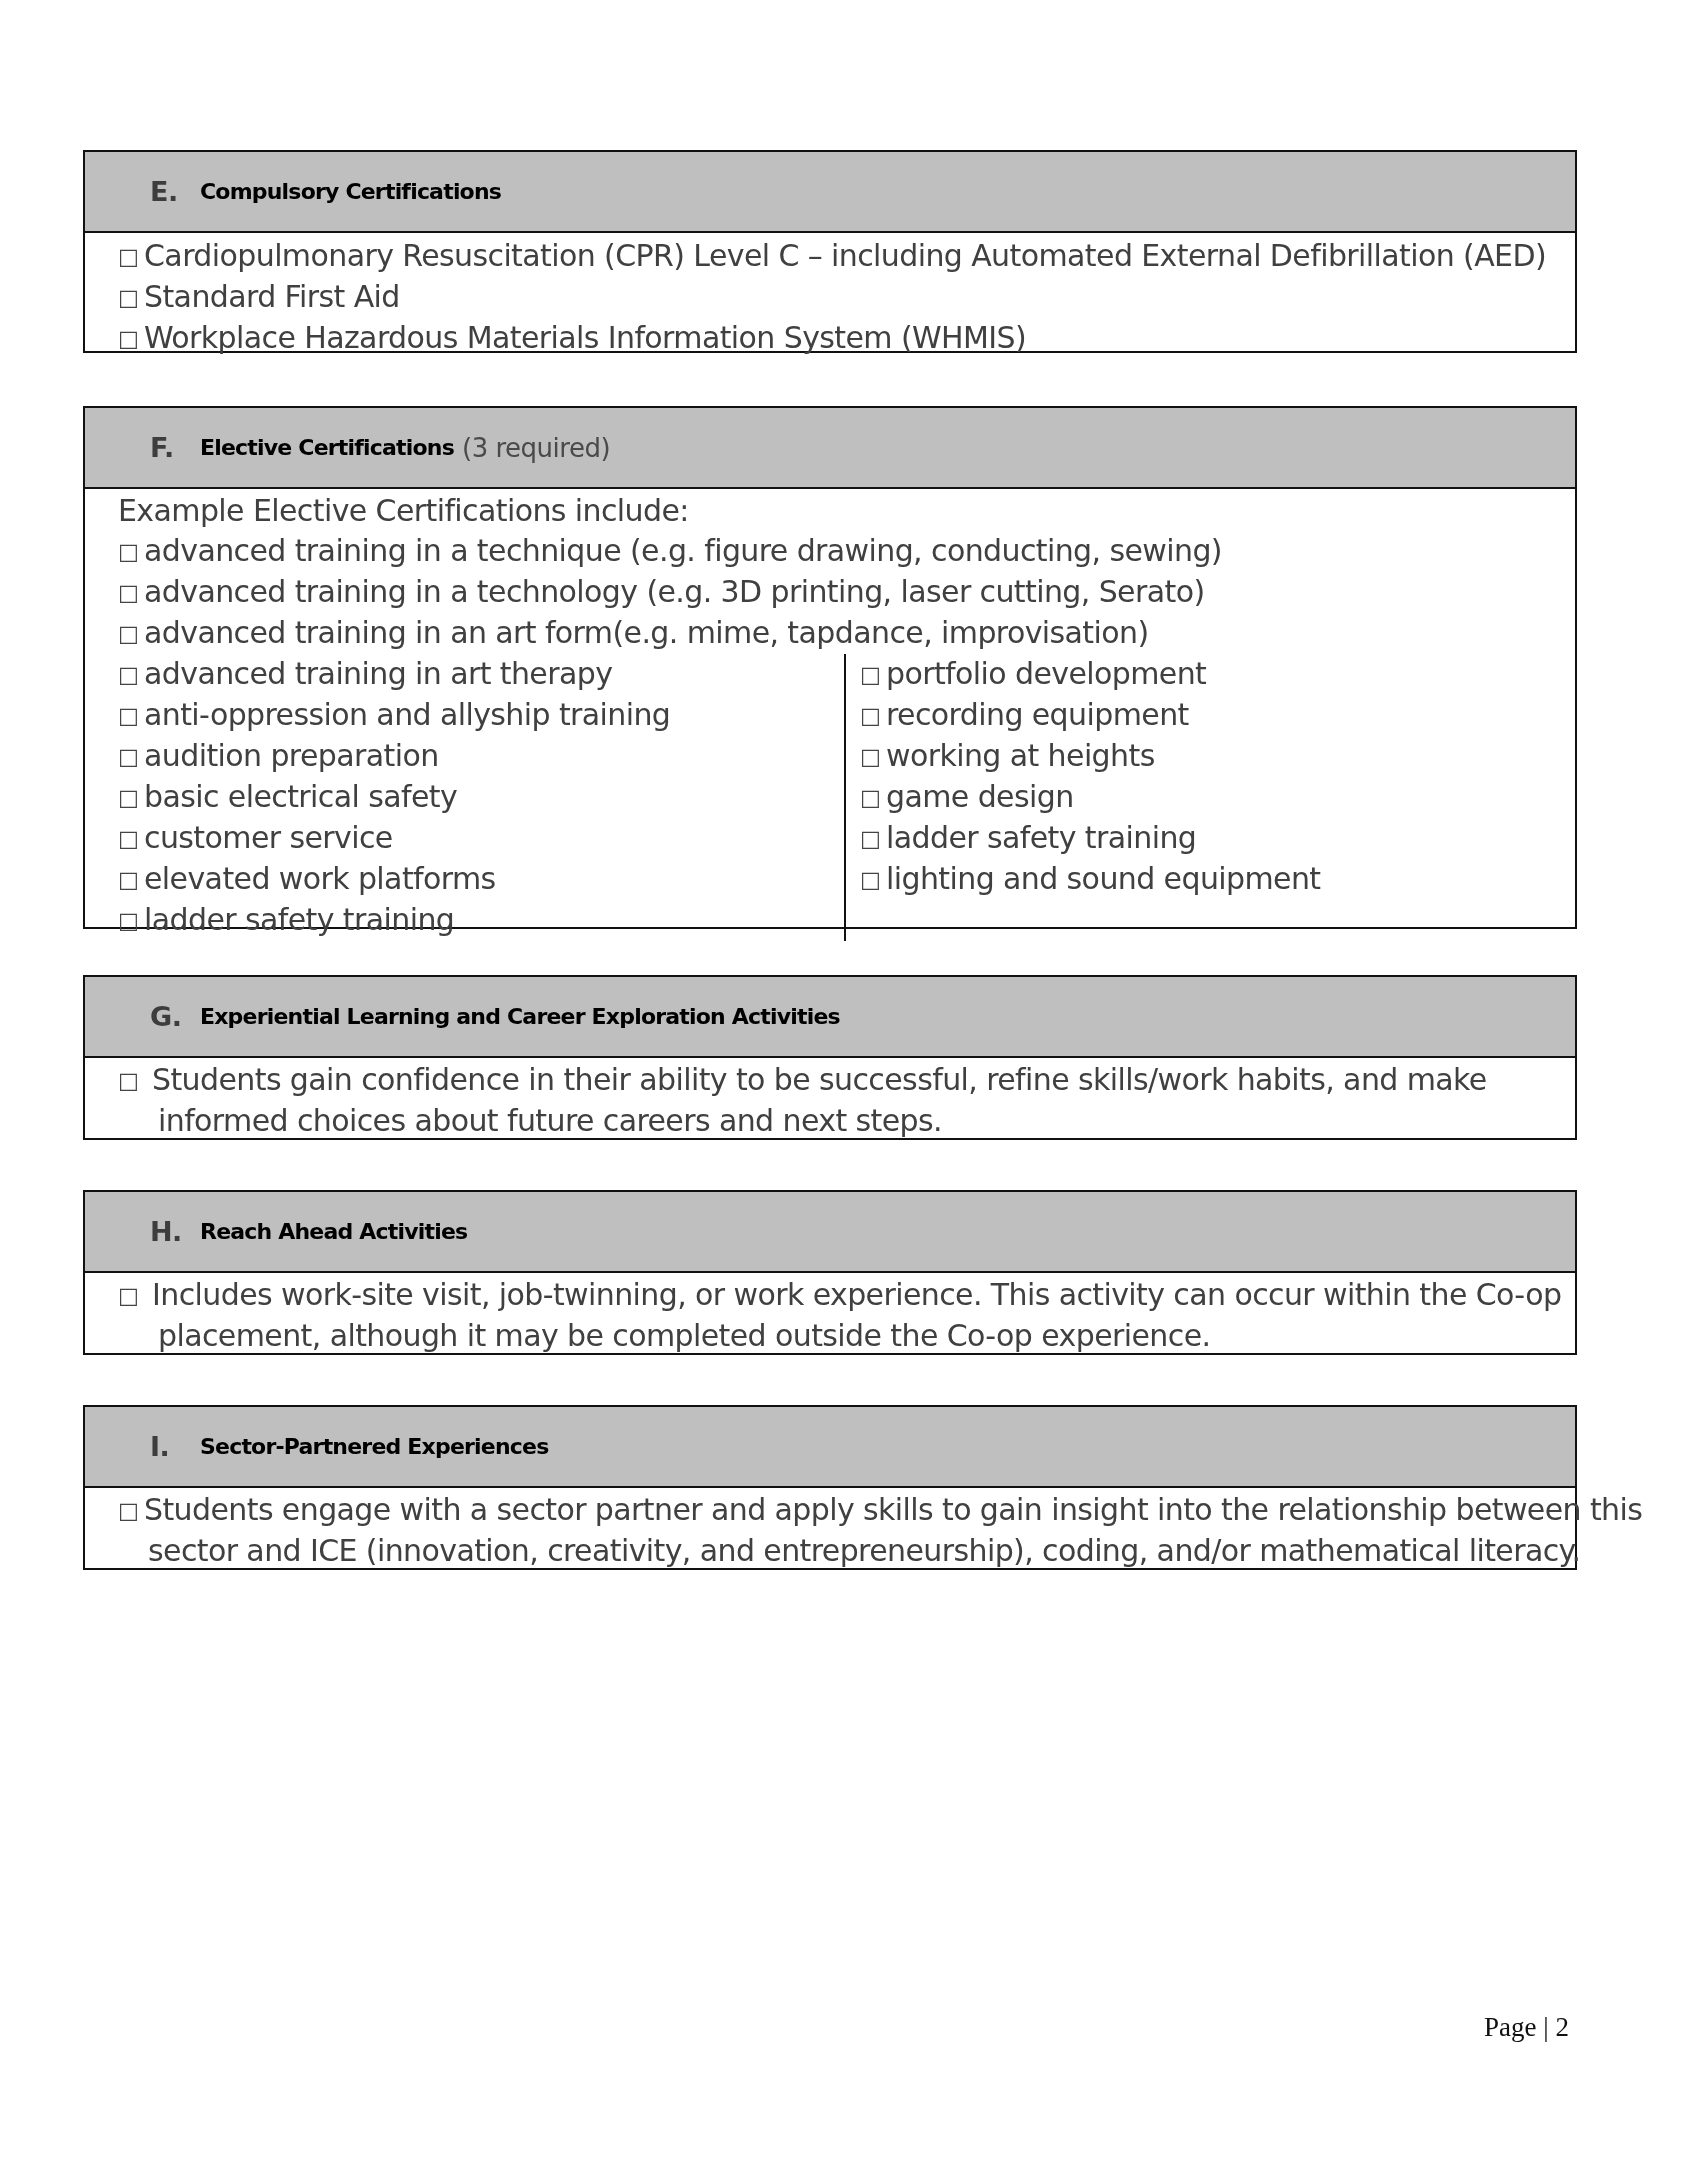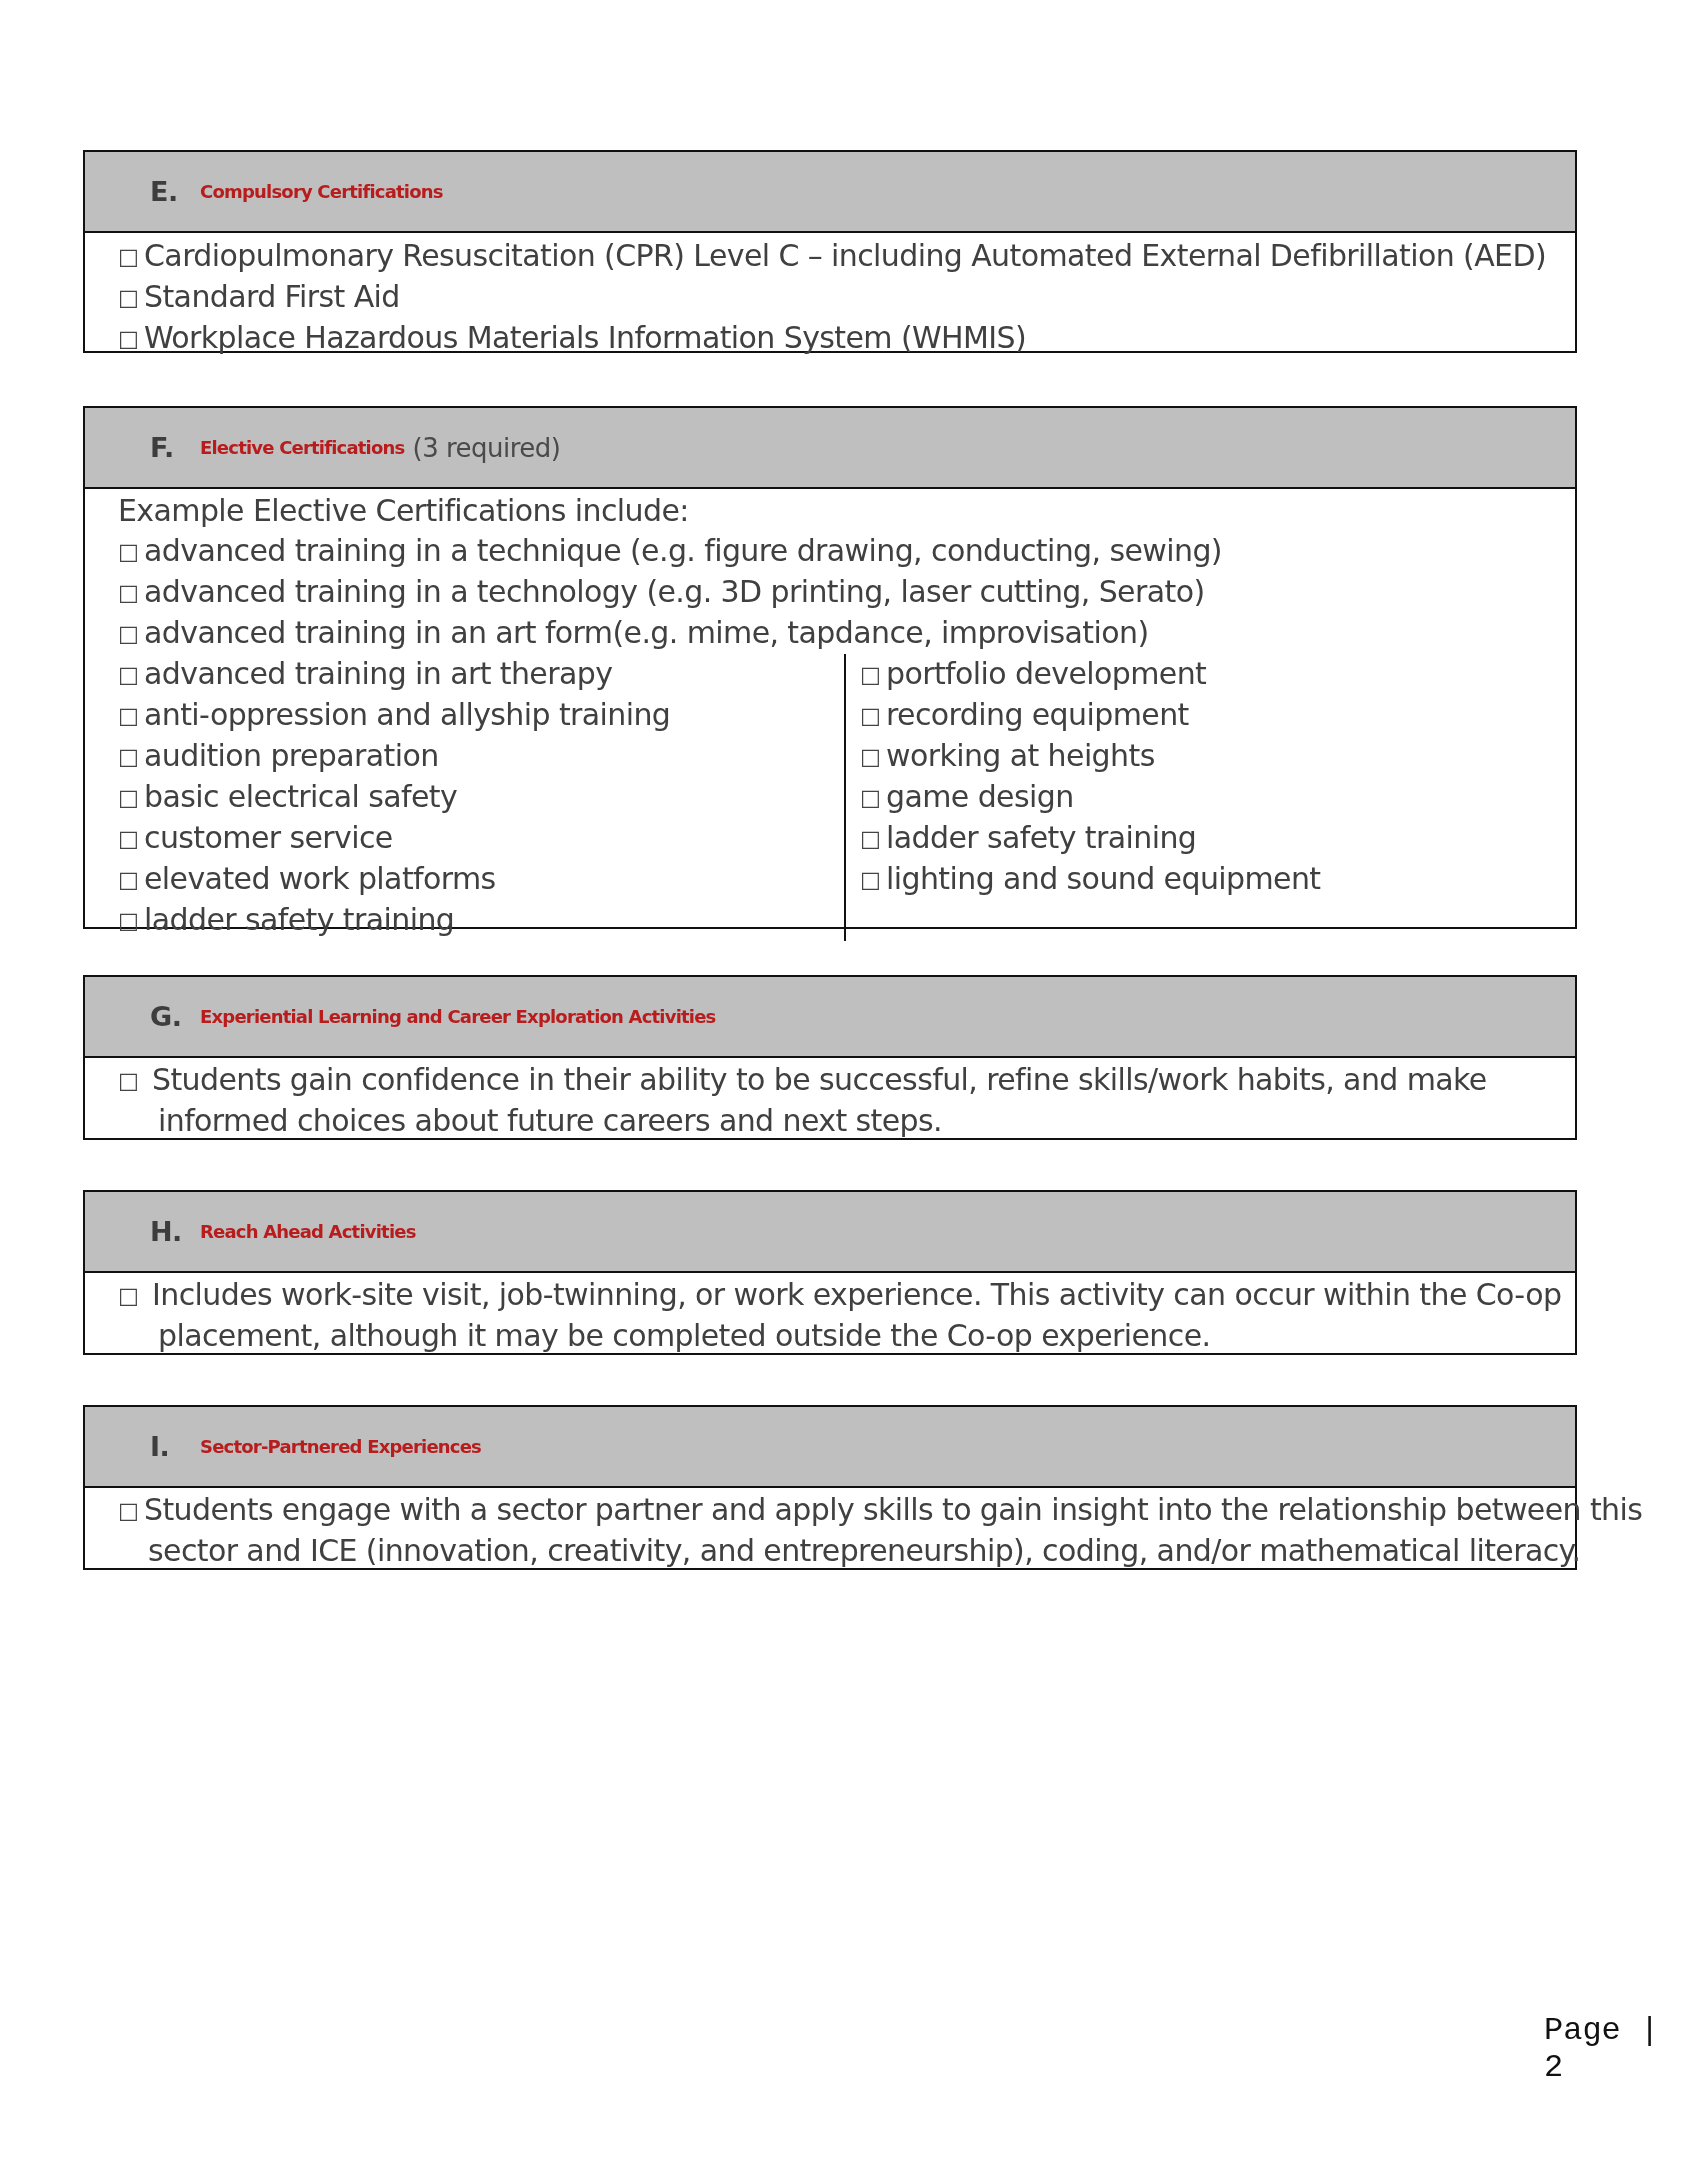--- a/index.html
+++ b/index.html
@@ -2,32 +2,32 @@
 <html><head>
 <meta charset="utf-8">
 <style>
   html, body { margin: 0; padding: 0; background: #ffffff; }
   body { width: 1683px; height: 2178px; position: relative; overflow: hidden;
          font-family: "DejaVu Sans", "Liberation Sans", sans-serif; color: #3a3a3a; }
   .section { position: absolute; left: 83px; width: 1494px; border: 2px solid #111; box-sizing: border-box; background: #fff; }
   .sec-header { background: #bfbfbf; border-bottom: 2px solid #111; height: 81px; box-sizing: border-box;
                 display: flex; align-items: center; padding-left: 65px; }
   .sec-letter { font-weight: bold; font-size: 27px; color: #3d3d3d; width: 50px; display: inline-block; letter-spacing: -0.5px; }
-  .sec-title { font-weight: bold; font-size: 18px; color: #b91c1c; letter-spacing: -0.8px; }
+  .sec-title { font-weight: bold; font-size: 22px; color: #000000; letter-spacing: -0.8px; }
   .sec-sub { font-size: 26px; color: #4a4a4a; margin-left: 8px; letter-spacing: -0.5px; }
   .sec-body { padding: 2px 12px 2px 14px; margin-left: 19px; }
   .line { font-size: 30px; line-height: 40px; color: #404040; white-space: nowrap; letter-spacing: -0.6px; }
   .cb { font-size: 22px; display: inline-block; width: 26px; color: #444; vertical-align: 2px; }
   .indent { padding-left: 40px; }
   .two-col { display: flex; }
   .col { box-sizing: border-box; }
   .col-left { width: 742px; border-right: 2px solid #111; margin-left: -14px; padding-left: 14px; }
   .col-right { padding-left: 14px; }
-  .footer { position: absolute; left: 1544px; top: 2012px; font-family: Liberation Mono, monospace;
-            font-size: 32px; color: #111; }
+  .footer { position: absolute; left: 1484px; top: 2012px; font-family: Liberation Serif, serif;
+            font-size: 27px; color: #111; }
 </style>
 </head>
 <body>
 
 <div class="section" style="top:150px;height:203px;">
   <div class="sec-header">
     <span class="sec-letter">E.</span>
     <span class="sec-title">Compulsory Certifications</span>
   </div>
   <div class="sec-body" style="padding-top:3px;">

